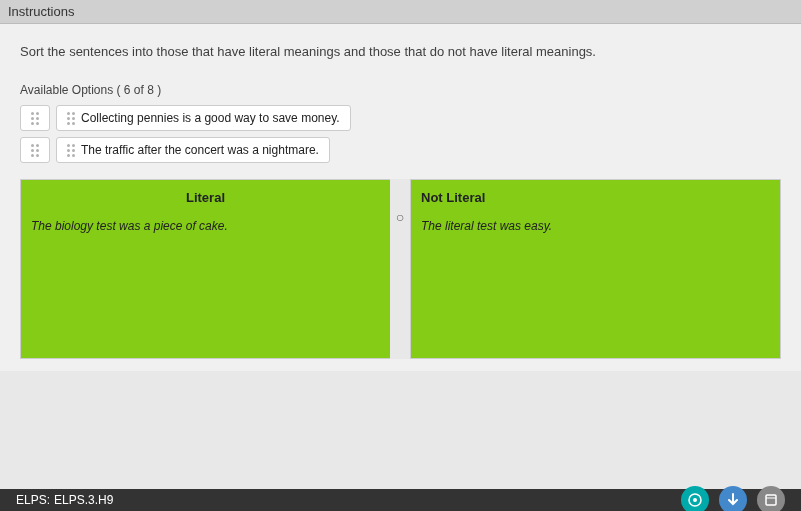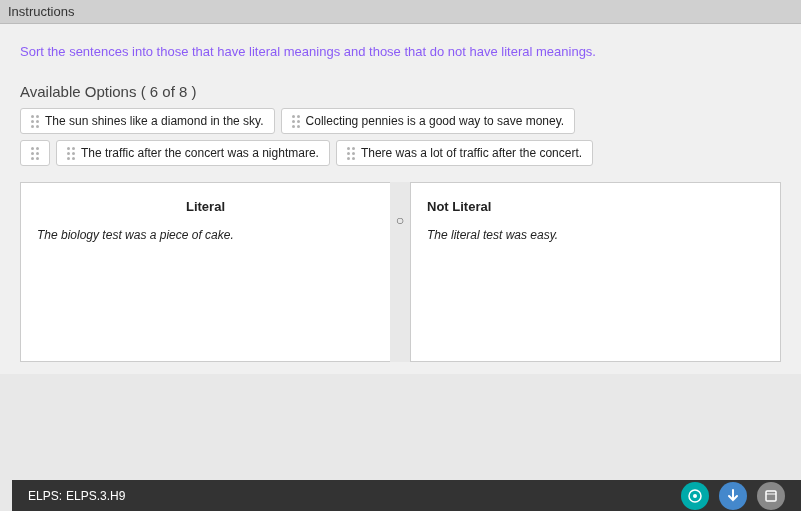--- a/index.html
+++ b/index.html
@@ -25,26 +25,26 @@
       font-size: 13px;
       color: #333;
       border-bottom: 1px solid #bbb;
     }
     .content-area {
       background: #f0f0f0;
       padding: 12px 20px;
     }
     .sort-instructions {
       font-size: 13px;
-      color: #8b5cf6;
+      color: #404040;
       margin-bottom: 16px;
       padding: 8px 0;
     }
     .available-options-label {
-      font-size: 15px;
+      font-size: 12px;
       color: #444;
       margin-bottom: 8px;
     }
     .options-row {
       display: flex;
       flex-wrap: wrap;
       gap: 6px;
       margin-bottom: 6px;
     }
     .option-card {
@@ -78,23 +78,23 @@
     }
     .sort-area {
       display: flex;
       margin-top: 16px;
       gap: 0;
       background: #e8e8e8;
     }
     .sort-column {
       flex: 1;
       border: 1px solid #ccc;
-      background: #ffffff;
+      background: #84cc16;
       min-height: 180px;
-      padding: 16px;
+      padding: 10px;
       position: relative;
     }
     .sort-column-header {
       font-size: 13px;
       font-weight: bold;
       color: #222;
       margin-bottom: 10px;
       text-align: center;
     }
     .sort-column-left {
@@ -115,24 +115,24 @@
     }
     .sorted-item {
       font-size: 12px;
       color: #222;
       padding: 4px 0;
       font-style: italic;
     }
     .bottom-bar {
       position: absolute;
       bottom: 0;
-      left: 12px;
+      left: 0;
       right: 0;
       background: #333;
-      height: 31px;
+      height: 22px;
       display: flex;
       align-items: center;
       justify-content: space-between;
       padding: 0 16px;
     }
     .elps-label {
       color: #fff;
       font-size: 12px;
       display: flex;
       align-items: center;
@@ -184,21 +184,20 @@
             </span>
           <span>
               <i></i>
               <i></i>
             </span>
           <span>
               <i></i>
               <i></i>
             </span>
         </div>
-        <span>The sun shines like a diamond in the sky.</span>
       </div>
       <div class="option-card">
         <div class="drag-handle">
           <span>
               <i></i>
               <i></i>
             </span>
           <span>
               <i></i>
               <i></i>
@@ -238,37 +237,20 @@
           <span>
               <i></i>
               <i></i>
             </span>
           <span>
               <i></i>
               <i></i>
             </span>
         </div>
         <span>The traffic after the concert was a nightmare.</span>
-      </div>
-      <div class="option-card">
-        <div class="drag-handle">
-          <span>
-              <i></i>
-              <i></i>
-            </span>
-          <span>
-              <i></i>
-              <i></i>
-            </span>
-          <span>
-              <i></i>
-              <i></i>
-            </span>
-        </div>
-        <span>There was a lot of traffic after the concert.</span>
       </div>
     </div>
 
     <div class="sort-area">
 
       <div class="sort-column sort-column-left">
         <div class="sort-column-header">Literal</div>
         <div class="sorted-item">The biology test was a piece of cake.</div>
       </div>
 

